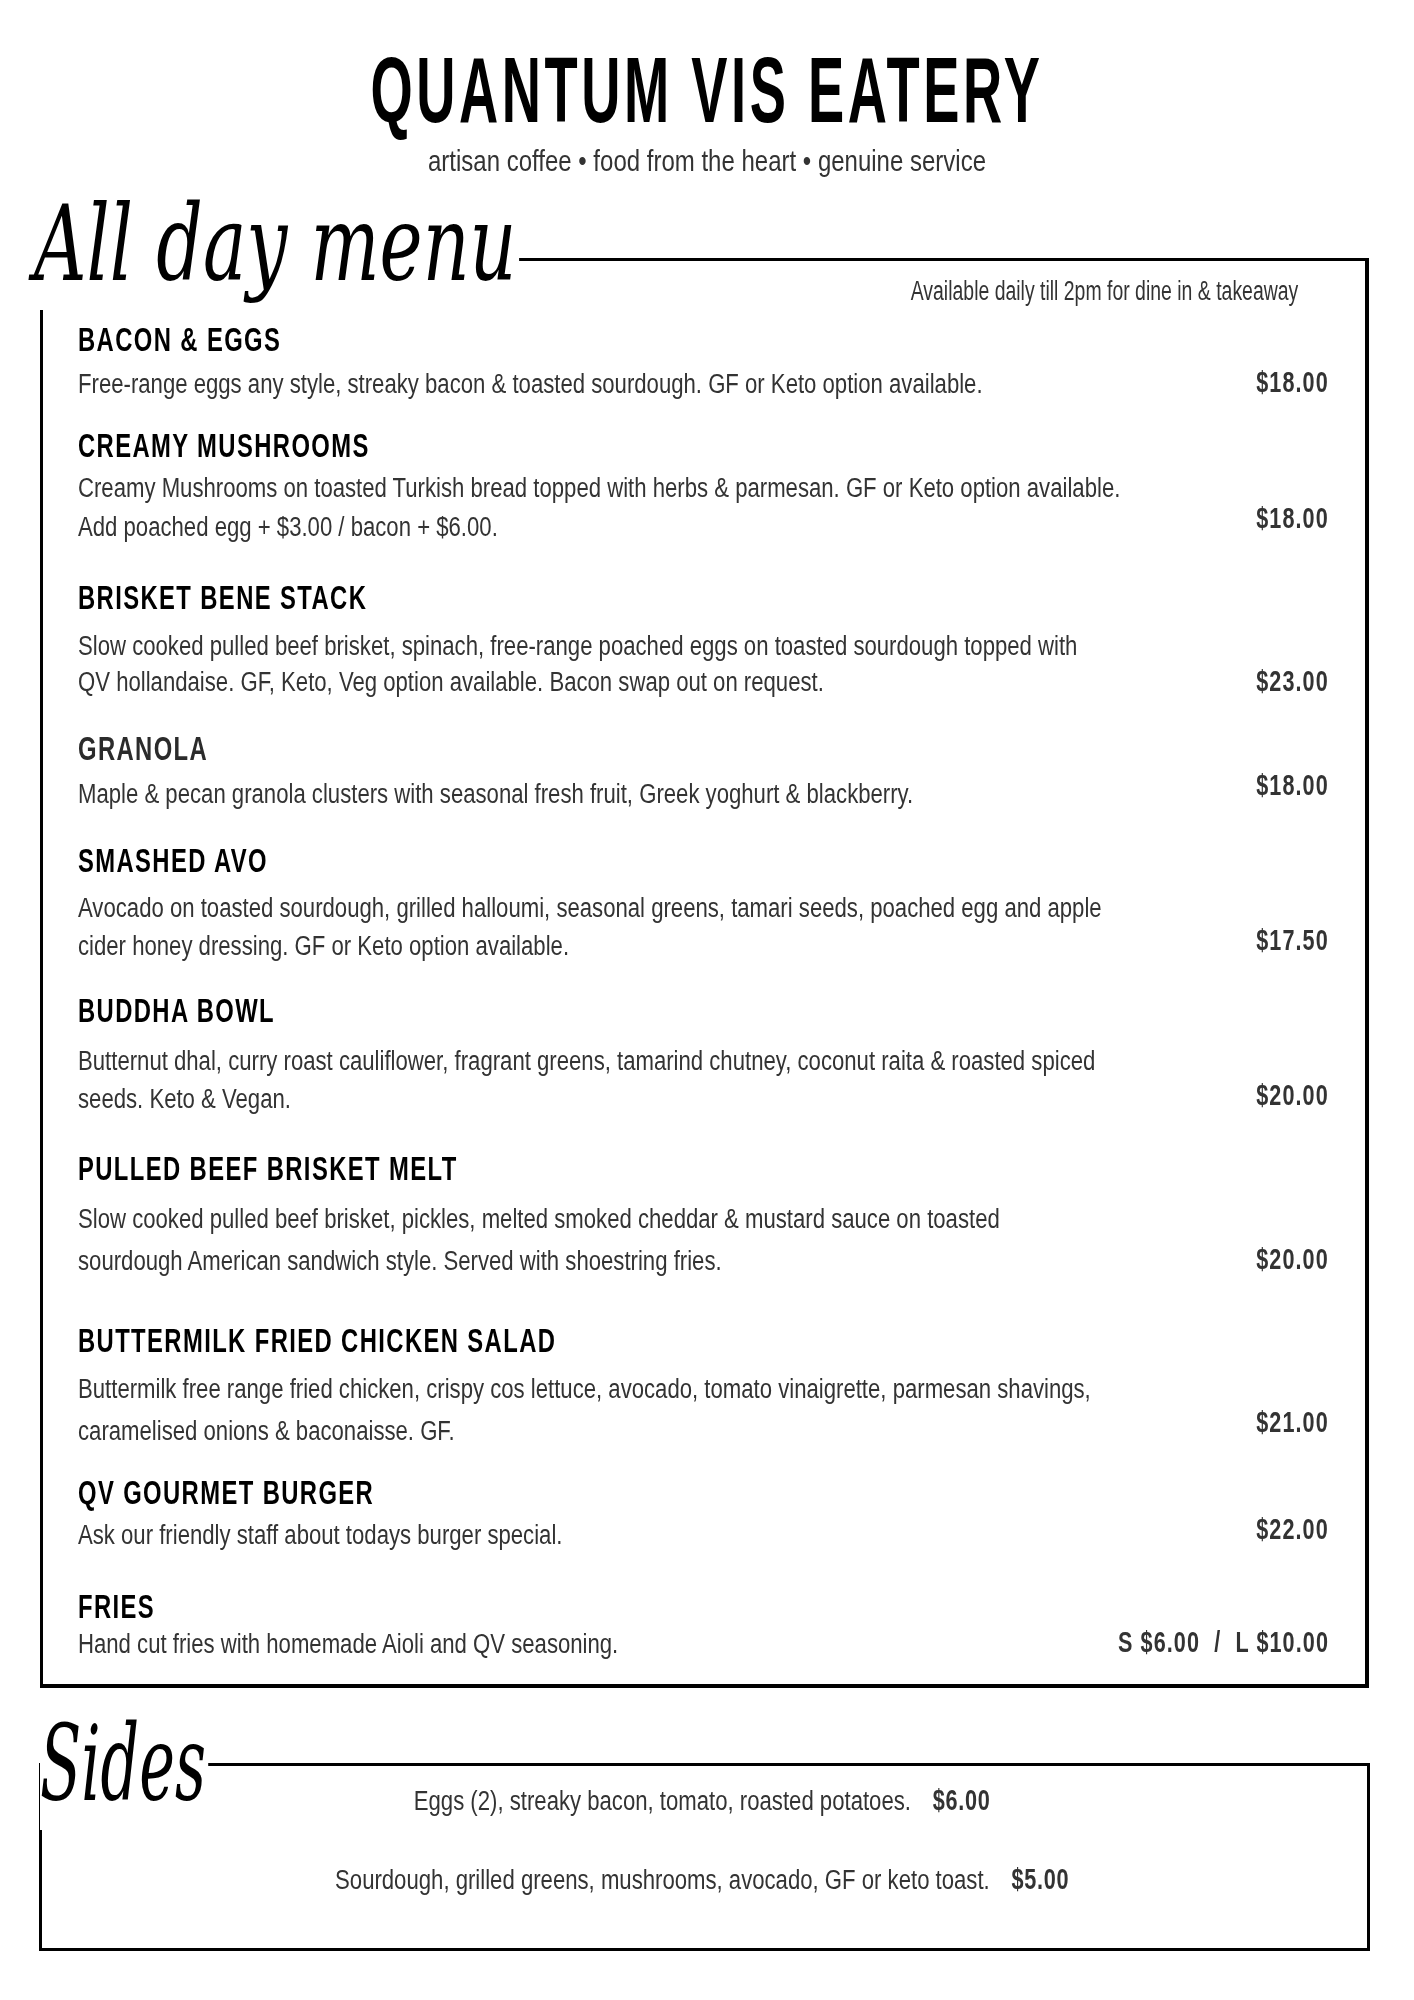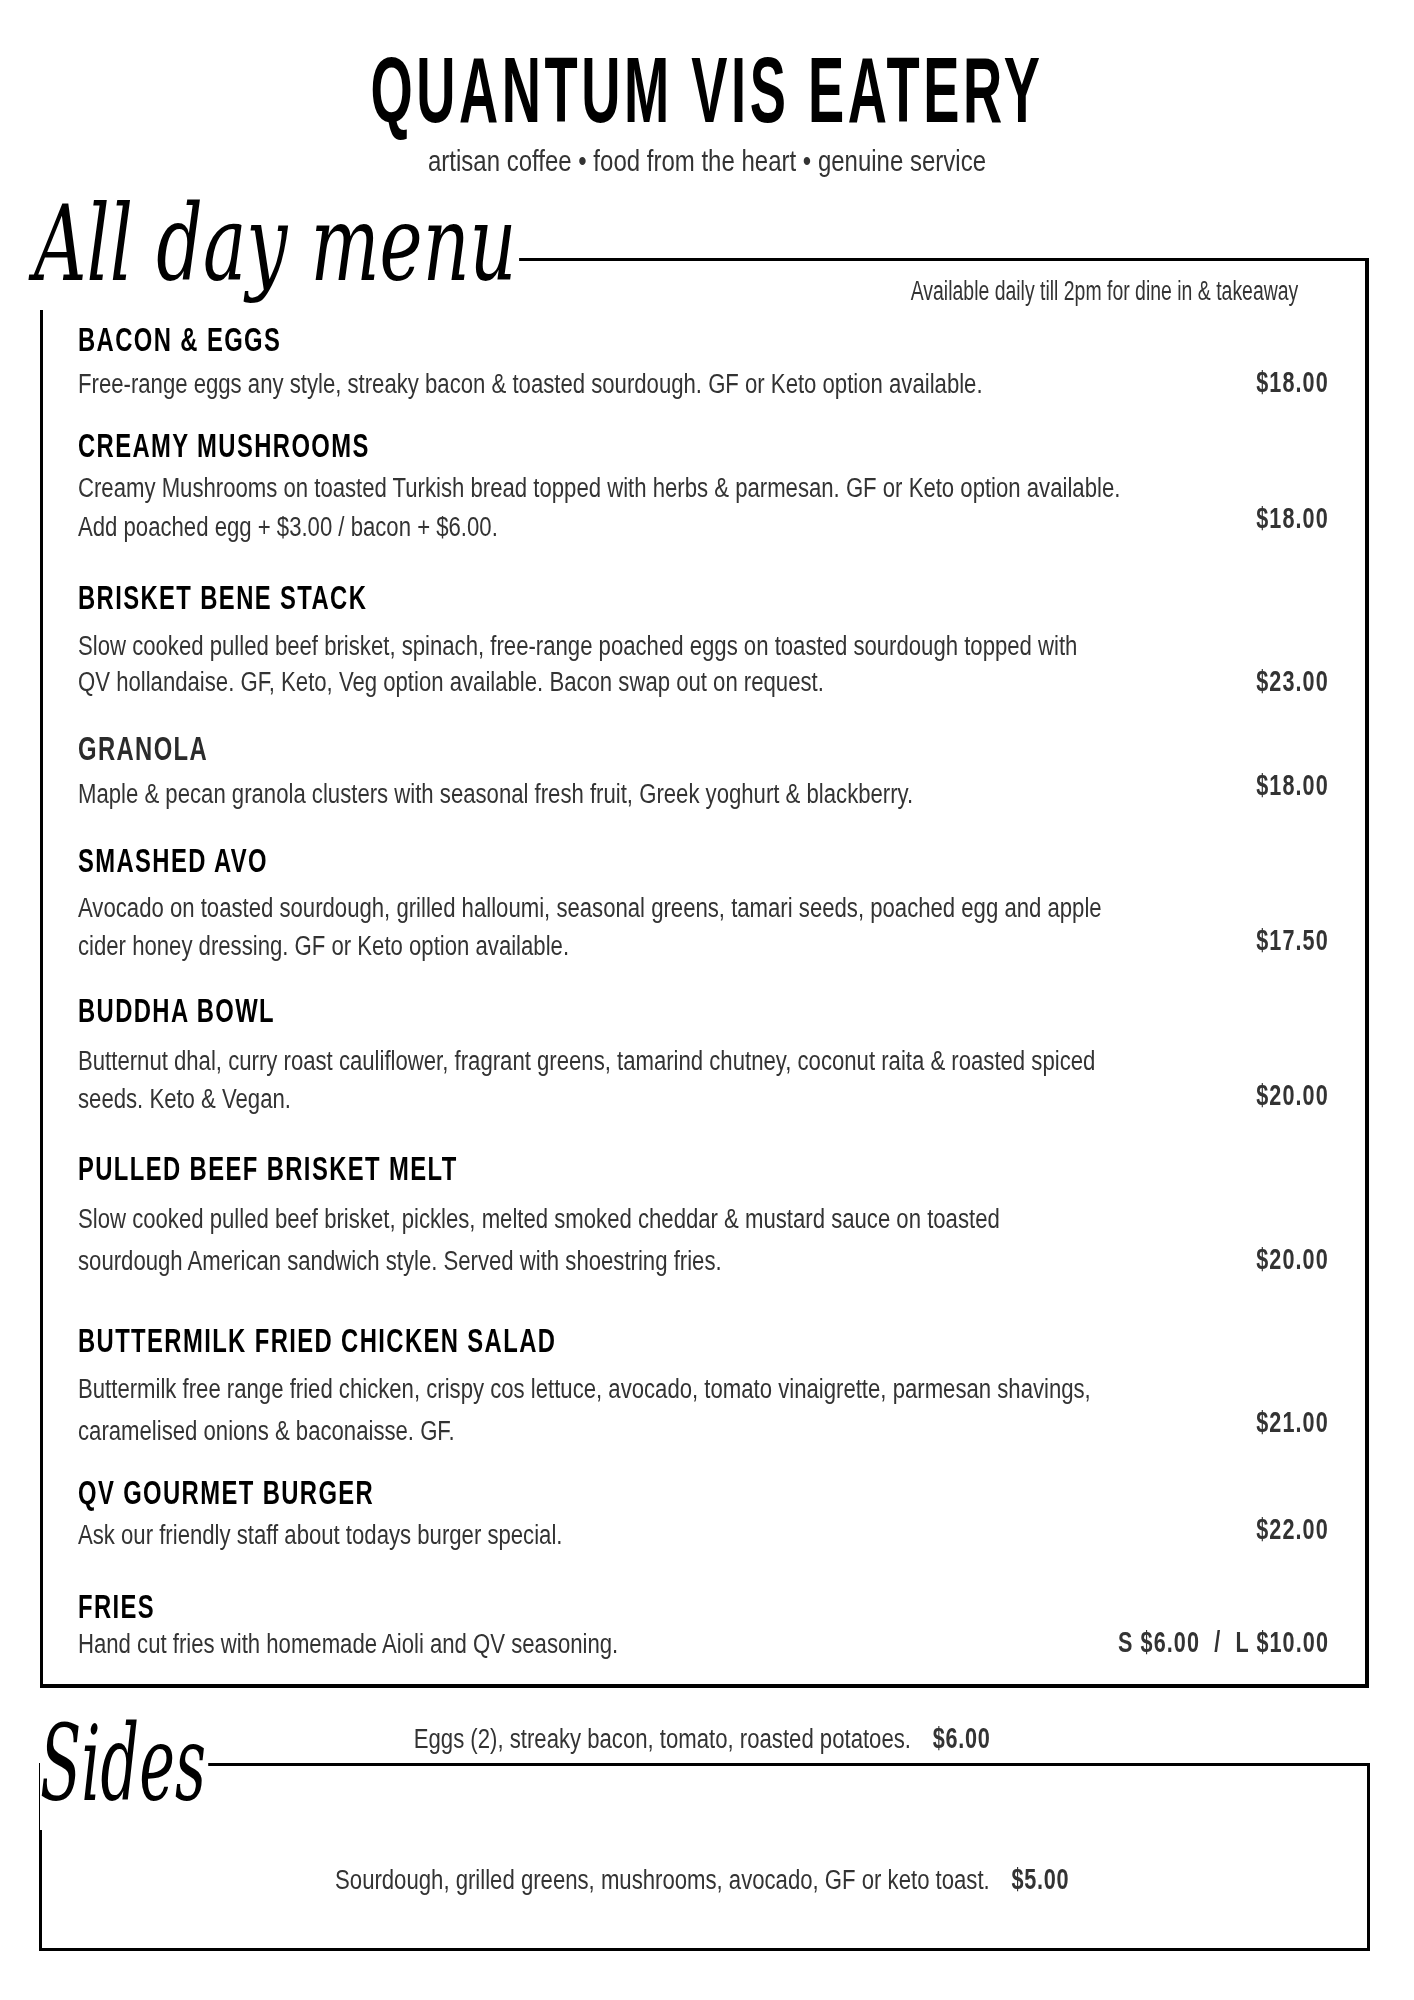--- a/index.html
+++ b/index.html
@@ -119,21 +119,21 @@
 
 <div>
   <div class="abs item-title" style="top:1589px">FRIES</div>
   <div class="abs item-desc" style="top:1631px">Hand cut fries with homemade Aioli and QV seasoning.</div>
   <div class="abs item-price" style="top:1627px; white-space:pre">S $6.00  /  L $10.00</div>
 </div>
 
 <div class="box sides-box" style="height:188px"></div>
 <div class="abs script script-sides">Sides</div>
 
-<div class="sides-row" style="top:1721px">
+<div class="sides-row" style="top:1783px">
   <div class="inner">
     <span class="side-desc">Eggs (2), streaky bacon, tomato, roasted potatoes.</span>
     <span class="side-price">$6.00</span>
   </div>
 </div>
 <div class="sides-row" style="top:1862px">
   <div class="inner">
     <span class="side-desc">Sourdough, grilled greens, mushrooms, avocado, GF or keto toast.</span>
     <span class="side-price">$5.00</span>
   </div>

